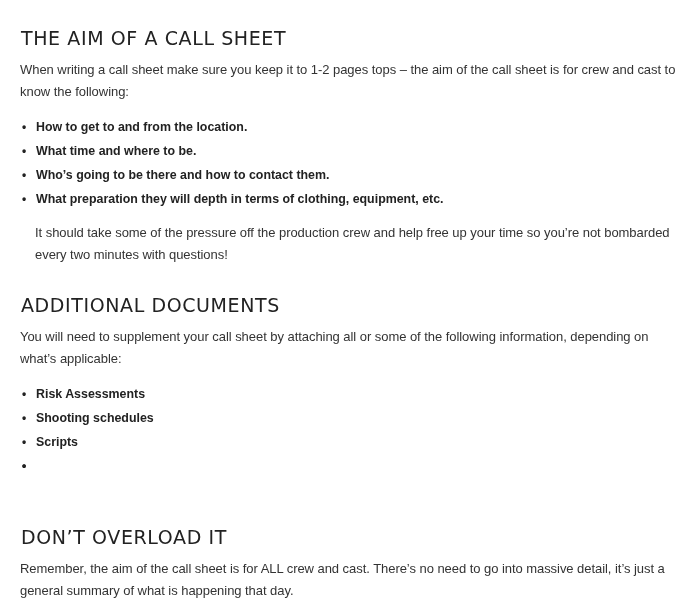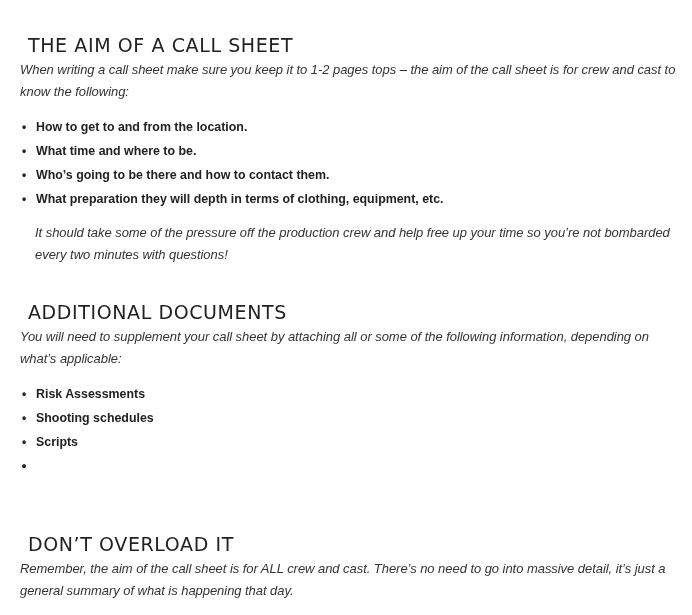--- a/index.html
+++ b/index.html
@@ -17,30 +17,29 @@
     .article {
       position: relative;
       padding: 0 20px 0 20px;
     }
     h2.section-heading {
       font-family: "DejaVu Sans", sans-serif;
       font-weight: normal;
       font-size: 19px;
       letter-spacing: 0.6px;
       color: #222222;
-      margin: 8px;
+      margin: 1px;
       line-height: 24px;
     }
     p.body-text {
       font-size: 13px;
       line-height: 22px;
       color: #333333;
       margin: 0;
       letter-spacing: -0.05px;
-      font-style: italic;
     }
     ul.bullet-list {
       list-style: none;
       margin: 0;
       padding: 0;
     }
     ul.bullet-list li {
       position: relative;
       font-size: 12.4px;
       font-weight: bold;

